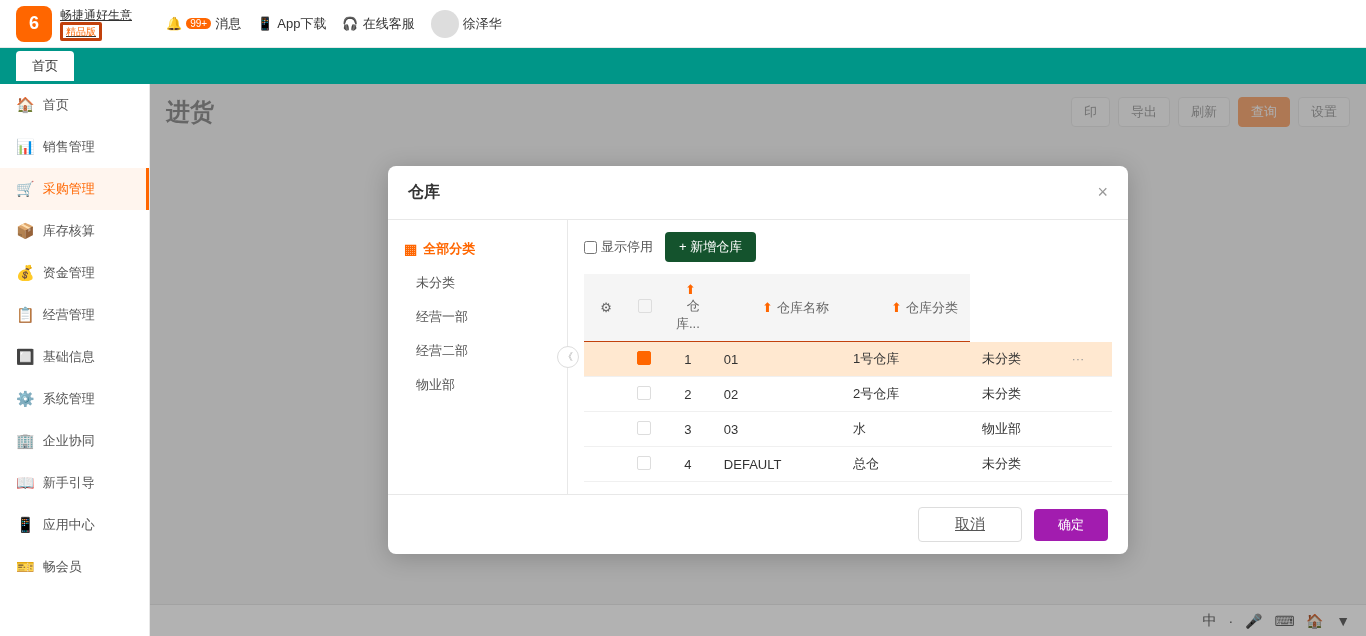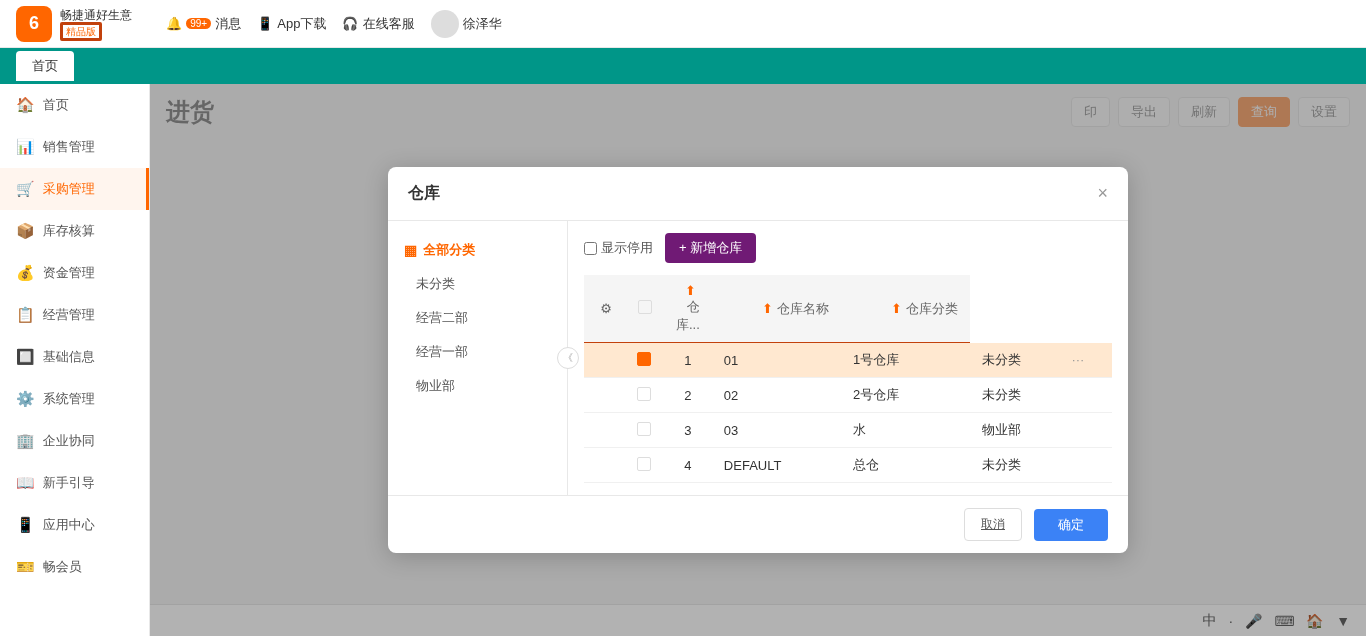--- a/index.html
+++ b/index.html
@@ -22,21 +22,21 @@
       width: 150px;
     }
     .logo-icon {
       width: 36px; height: 36px;
       background: #ff6600;
       border-radius: 8px;
       display: flex; align-items: center; justify-content: center;
       color: white; font-size: 18px; font-weight: bold;
       margin-right: 8px;
     }
-    .logo-text { font-size: 12px; color: #333; line-height: 1.3; }
+    .logo-text { font-size: 12px; color: #333; line-height: 1.3; text-decoration: underline; }
     .logo-badge { font-size: 10px; color: #ff6600; border: 3px solid #c2410c; padding: 1px 3px; border-radius: 2px; }
 
     .header-middle { flex: 1; display: flex; align-items: center; gap: 8px; }
     .company-selector {
       display: flex; align-items: center; gap: 4px;
       border: 1px solid #ddd; padding: 4px 10px; border-radius: 4px;
       cursor: pointer; color: #333; font-size: 13px;
     }
     .gear-btn {
       width: 32px; height: 32px;
@@ -187,21 +187,21 @@
       display: flex; align-items: center;
       overflow: hidden;
     }
     .search-input {
       border: none; outline: none; padding: 6px 32px 6px 10px;
       width: 100%; font-size: 13px; color: #333;
     }
     .search-icon { position: absolute; right: 8px; color: #999; }
     .show-disabled { display: flex; align-items: center; gap: 4px; color: #555; white-space: nowrap; }
     .add-btn {
-      background: #701a75; color: white;
+      background: #14532d; color: white;
       border: none; padding: 6px 14px; border-radius: 4px;
       cursor: pointer; font-size: 13px; white-space: nowrap;
     }
 
     
     .data-table { width: 100%; border-collapse: collapse; }
     .data-table th {
       background: #f5f5f5;
       padding: 8px 12px;
       text-align: right;
@@ -247,25 +247,25 @@
 
     
     .dialog-footer {
       display: flex; align-items: center; justify-content: flex-end;
       padding: 12px 20px;
       border-top: 1px solid #e8e8e8;
       gap: 12px;
     }
     .cancel-btn {
       background: white; color: #555;
-      border: 1px solid #ddd; padding: 7px 16px; border-radius: 4px;
-      cursor: pointer; font-size: 12px; text-decoration: underline;
+      border: 1px solid #ddd; padding: 7px 36px; border-radius: 4px;
+      cursor: pointer; font-size: 15px; text-decoration: underline;
     }
     .confirm-btn {
-      background: #3b82f6; color: white;
+      background: #a21caf; color: white;
       border: none; padding: 7px 24px; border-radius: 4px;
       cursor: pointer; font-size: 13px;
     }
 
     
     .bg-content {
       padding: 12px 16px;
     }
     .page-header-bar {
       display: flex; align-items: center; justify-content: space-between;
@@ -413,22 +413,22 @@
         </div>
 
         <div class="dialog-body">
 
           <div class="category-panel">
             <div class="category-header">
               <span class="grid-icon">▦</span>
               <span>全部分类</span>
             </div>
             <div class="category-item">未分类</div>
+            <div class="category-item">经营一部</div>
             <div class="category-item">经营二部</div>
-            <div class="category-item">经营一部</div>
             <div class="category-item">物业部</div>
             <div class="collapse-btn">《</div>
           </div>
 
           <div class="table-panel">
 
             <div class="table-toolbar">
               <label class="show-disabled">
                 <input type="checkbox" style="">
                 <span>显示停用</span>

